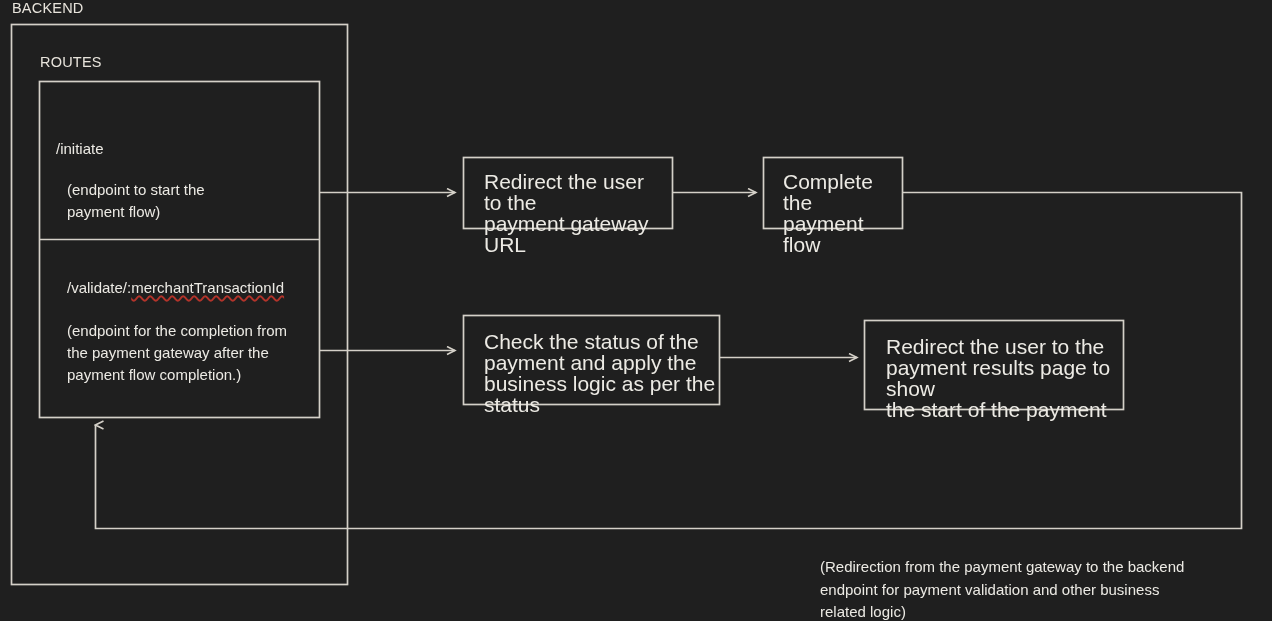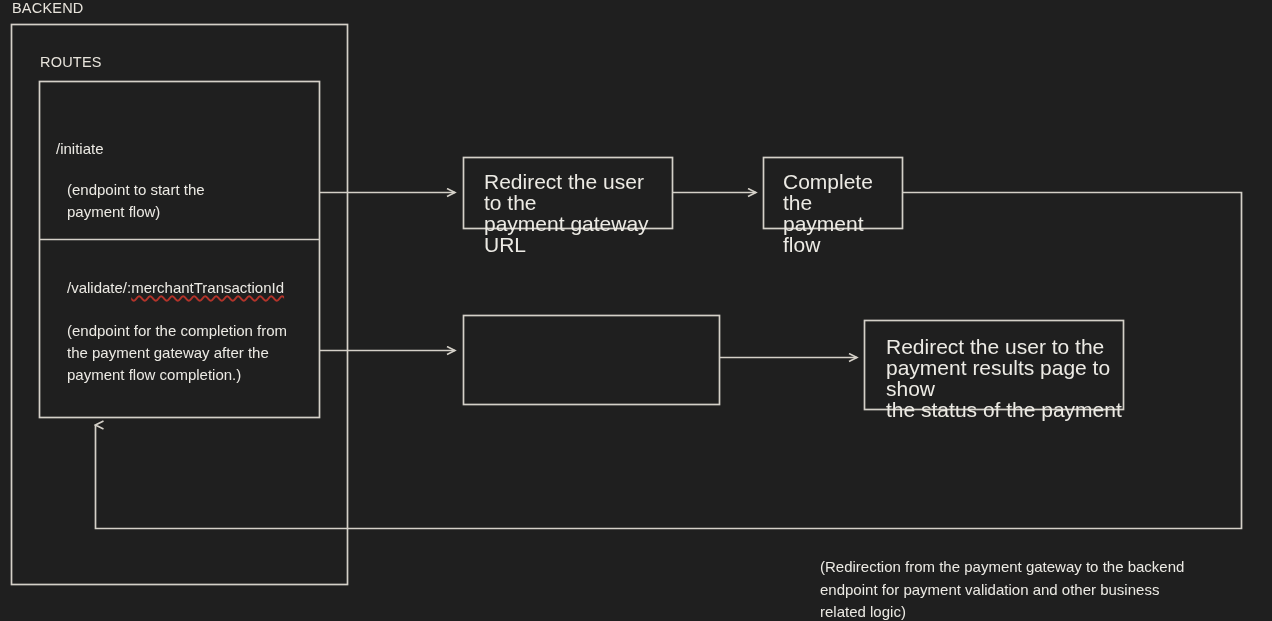--- a/index.html
+++ b/index.html
@@ -120,25 +120,30 @@
   <div class="boxlabel" style="left:484px; top:171px; width:180px;">
     <div>Redirect the user to the</div>
     <div>payment gateway URL</div>
   </div>
 
   <div class="boxlabel" style="left:783px; top:171px; width:120px;">
     <div>Complete the</div>
     <div>payment flow</div>
   </div>
 
+  <div class="boxlabel" style="left:484px; top:331px; width:232px;">
+    <div>Check the status of the</div>
+    <div>payment and apply the</div>
+    <div>business logic as per the status</div>
+  </div>
 
   <div class="boxlabel" style="left:886px; top:336px; width:238px;">
     <div>Redirect the user to the</div>
     <div>payment results page to show</div>
-    <div>the status of the payment</div>
+    <div>the start of the payment</div>
   </div>
 
   <div class="caption" style="left:820px; top:556px;">
     <div>(Redirection from the payment gateway to the backend</div>
     <div>endpoint for payment validation and other business</div>
     <div>related logic)</div>
   </div>
 
   <div class="hitbox" style="left:39px; top:81px; width:281px; height:158px;"></div>
   <div class="hitbox" style="left:39px; top:240px; width:281px; height:177px;"></div>

